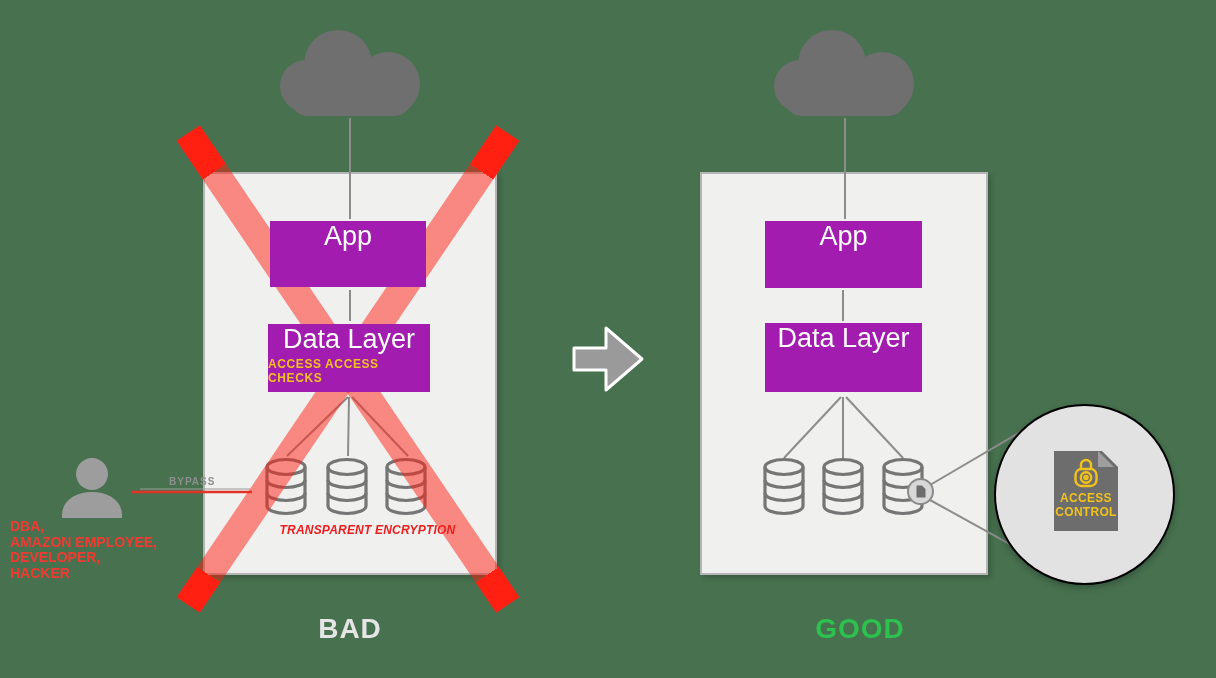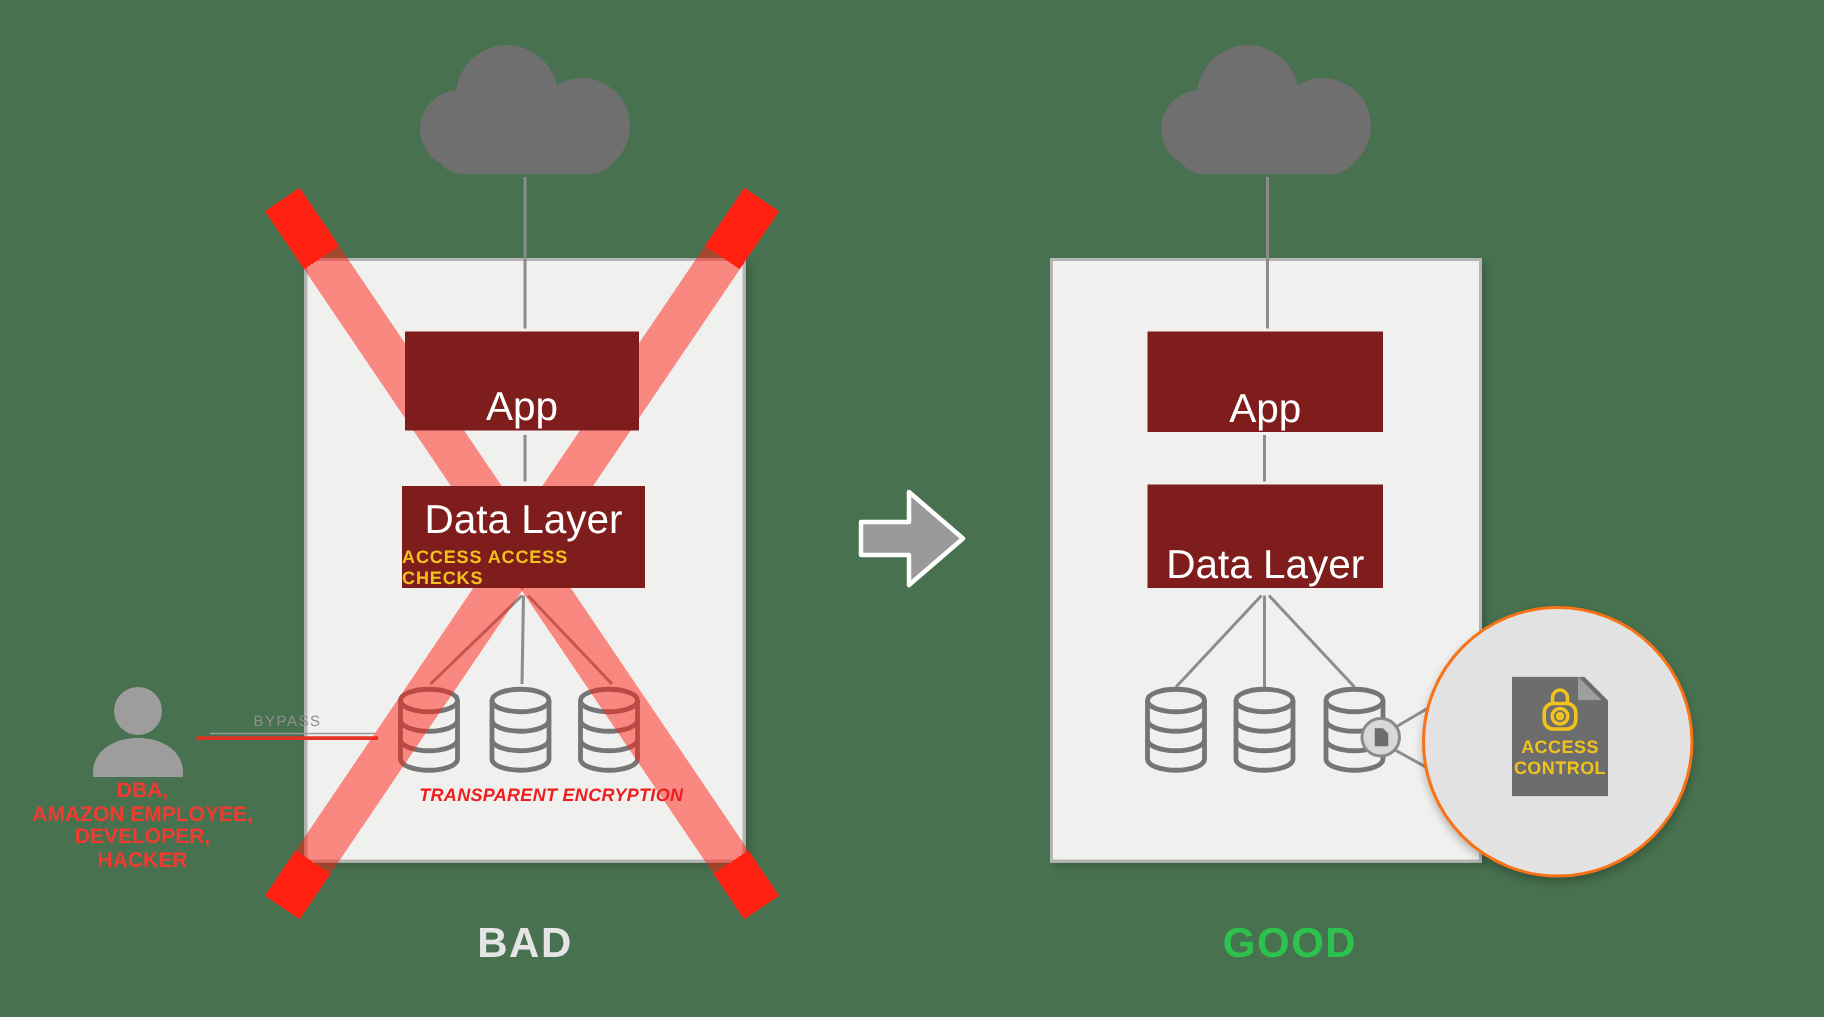--- a/index.html
+++ b/index.html
@@ -7,37 +7,37 @@
   .stage{position:relative;width:1216px;height:678px;background:#47714f;overflow:hidden;}
   .panel{position:absolute;background:#f0f0ef;border:2px solid #b5b5b5;box-shadow:3px 3px 5px rgba(0,0,0,0.18);box-sizing:border-box;z-index:1;}
   .panel.bad{left:203px;top:172px;width:294px;height:403px;}
   .panel.good{left:700px;top:172px;width:288px;height:403px;}
   .lines{position:absolute;left:0;top:0;z-index:2;pointer-events:none;}
   .cyl{position:absolute;z-index:2;}
   .xbar{position:absolute;left:334px;top:84px;width:28px;height:570px;z-index:3;
         background:linear-gradient(180deg,#ff2012 0%,#ff2012 8.2%,rgba(255,32,18,0.5) 8.2%,rgba(255,32,18,0.5) 93.6%,#ff2012 93.6%,#ff2012 100%);}
   .xbar.b1{transform:rotate(-34.1deg);}
   .xbar.b2{transform:rotate(34.1deg);}
-  .gbox{position:absolute;background:#7f1d1d;color:#ffffff;display:flex;flex-direction:column;align-items:center;justify-content:flex-end;font-size:27px;z-index:4;}
+  .gbox{position:absolute;background:#a21caf;color:#ffffff;display:flex;flex-direction:column;align-items:center;justify-content:flex-start;font-size:27px;z-index:4;}
   .gbox .cap{font-size:12px;font-weight:bold;color:#f2c21c;letter-spacing:0.6px;margin-top:2px;}
   .appL{left:270px;top:221px;width:156px;height:66px;}
   .dataL{left:268px;top:324px;width:162px;height:68px;}
   .appR{left:765px;top:221px;width:157px;height:67px;}
   .dataR{left:765px;top:323px;width:157px;height:69px;}
   .enc{position:absolute;left:203px;top:523px;width:329px;text-align:center;font-size:12px;font-weight:bold;font-style:italic;color:#ee1e1e;z-index:4;letter-spacing:0.2px;}
-  .bypass{position:absolute;left:141px;top:476px;font-size:10px;font-weight:normal;color:#8f8f8f;letter-spacing:1px;z-index:4;padding-left:28px;}
-  .actors{position:absolute;left:10px;top:519px;width:170px;text-align:center;font-size:14px;font-weight:bold;line-height:15.5px;color:#f23a31;white-space:pre-line;z-index:4;}
+  .bypass{position:absolute;left:141px;top:476px;font-size:10px;font-weight:bold;color:#8f8f8f;letter-spacing:1px;z-index:4;padding-left:28px;}
+  .actors{position:absolute;left:10px;top:519px;width:170px;text-align:left;font-size:14px;font-weight:bold;line-height:15.5px;color:#f23a31;white-space:pre-line;z-index:4;}
   .caption{position:absolute;top:613px;text-align:center;font-size:28px;font-weight:bold;letter-spacing:1px;z-index:4;}
   .caption.bad{left:203px;width:294px;color:#e5e5e5;}
   .caption.good{left:716px;width:288px;color:#2cc24d;}
   .cloud{position:absolute;z-index:2;}
   .person{position:absolute;left:58px;top:458px;z-index:4;}
   .arrow{position:absolute;left:570px;top:320px;z-index:4;}
   .minicircle{position:absolute;left:907px;top:478px;width:27px;height:27px;border-radius:50%;background:#d8d8d8;border:2px solid #8a8a8a;box-sizing:border-box;z-index:4;display:flex;align-items:center;justify-content:center;}
-  .bigcircle{position:absolute;left:948px;top:404px;width:181px;height:181px;border-radius:50%;background:#e2e2e2;border:2px solid #f97316;box-sizing:border-box;z-index:4;box-shadow:0 3px 6px rgba(0,0,0,0.25);}
+  .bigcircle{position:absolute;left:994px;top:404px;width:181px;height:181px;border-radius:50%;background:#e2e2e2;border:2px solid #000000;box-sizing:border-box;z-index:4;box-shadow:0 3px 6px rgba(0,0,0,0.25);}
   .doc{position:absolute;left:58px;top:45px;width:64px;height:80px;background:#6d6d6d;clip-path:polygon(0 0,calc(100% - 16px) 0,100% 16px,100% 100%,0 100%);display:flex;flex-direction:column;align-items:center;padding-top:5px;box-sizing:border-box;}
   .fold{position:absolute;right:0;top:0;width:16px;height:16px;background:#9e9e9e;clip-path:polygon(0 0,0 100%,100% 100%);}
   .doclabel{margin-top:3px;font-size:12px;font-weight:bold;color:#f2c21c;text-align:center;line-height:14px;letter-spacing:0.3px;}
 </style>
 </head>
 <body>
 
 <div class="stage">
 
   <div class="panel bad"></div>

